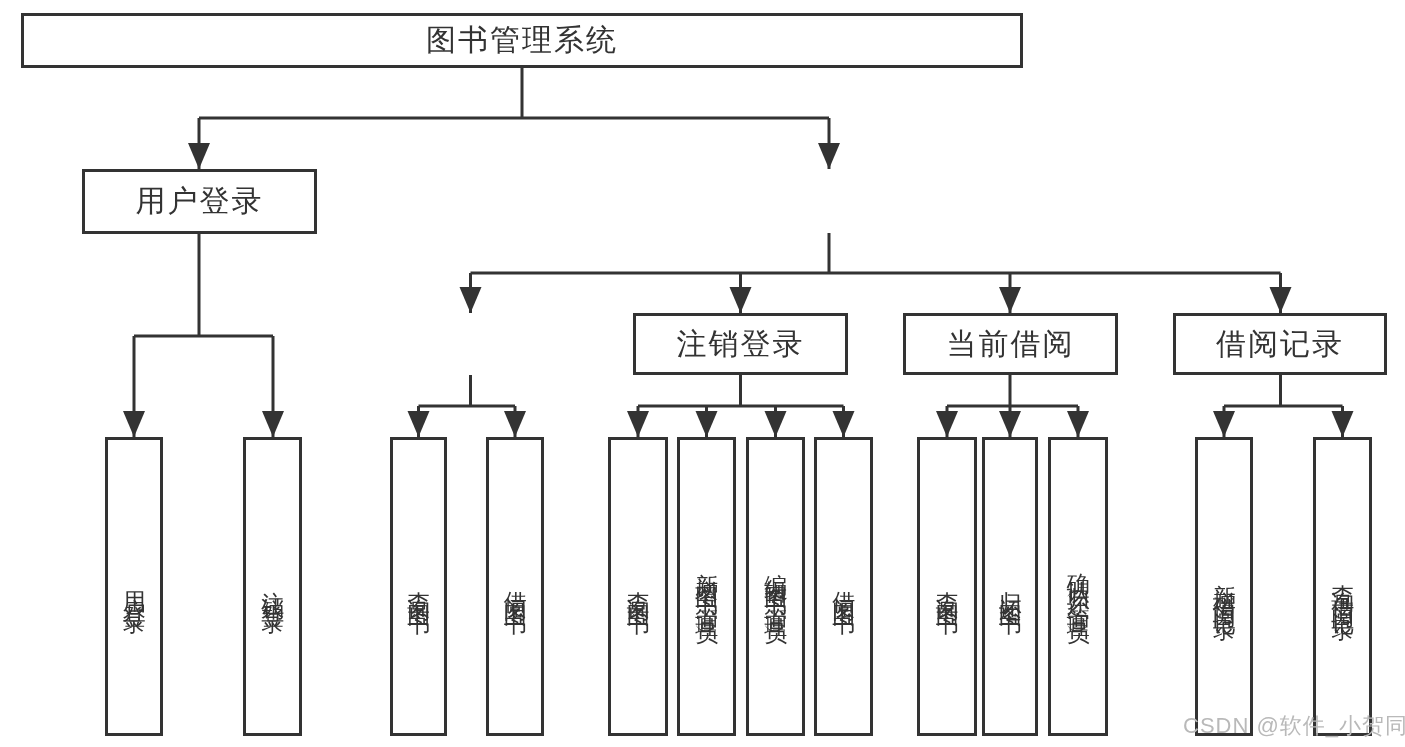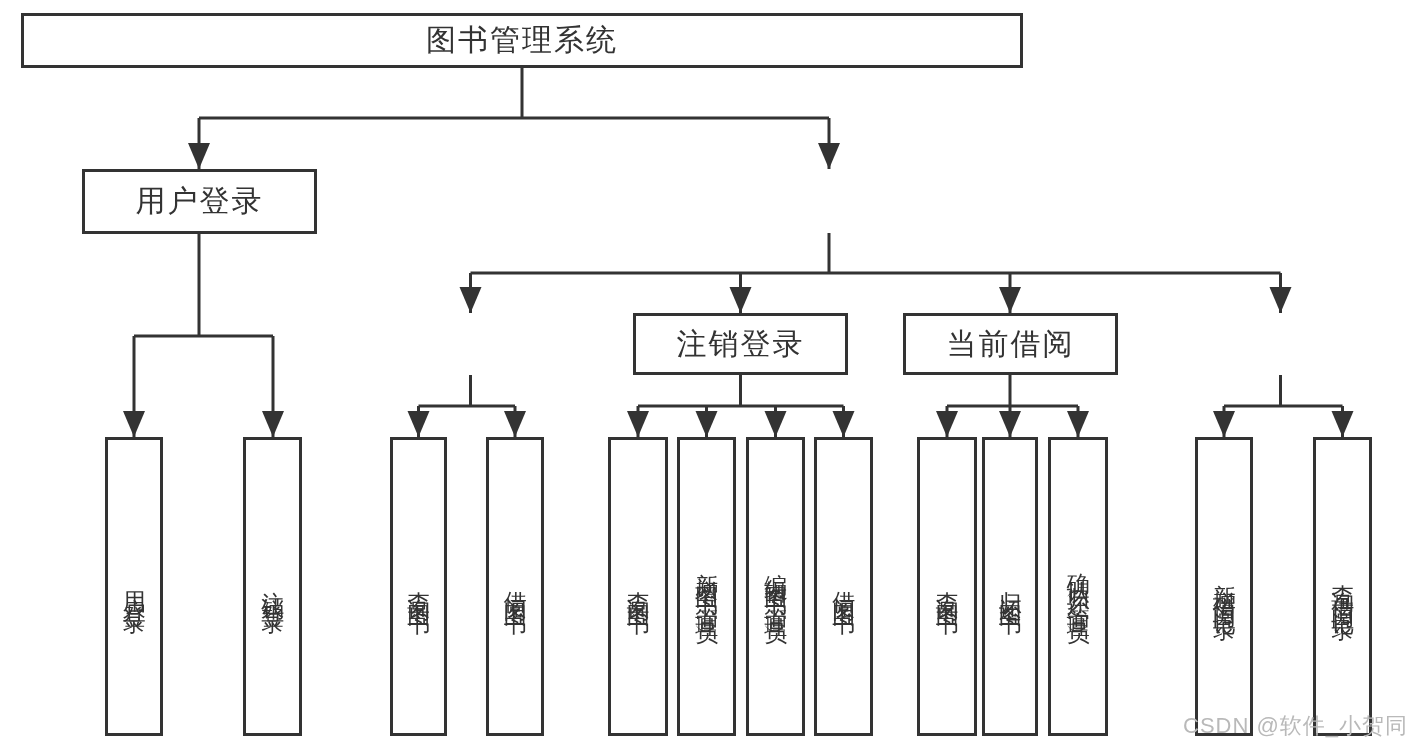--- a/index.html
+++ b/index.html
@@ -101,20 +101,23 @@
   <div class="node" style="left:82px;top:169px;width:235px;height:65px;">
     <span class="lbl">用户登录</span>
   </div>
 
   <div class="node" style="left:633px;top:313px;width:215px;height:62px;">
     <span class="lbl">注销登录</span>
   </div>
   <div class="node" style="left:903px;top:313px;width:215px;height:62px;">
     <span class="lbl">当前借阅</span>
   </div>
+  <div class="node" style="left:1173px;top:313px;width:214px;height:62px;">
+    <span class="lbl">借阅记录</span>
+  </div>
 
   <div class="node vert" style="left:105px;top:437px;width:58px;height:299px;">
     <span class="lbl">用户登录</span>
   </div>
   <div class="node vert" style="left:243px;top:437px;width:59px;height:299px;">
     <span class="lbl">注销登录</span>
   </div>
 
   <div class="node vert" style="left:390px;top:437px;width:57px;height:299px;">
     <span class="lbl">查询图书</span>

